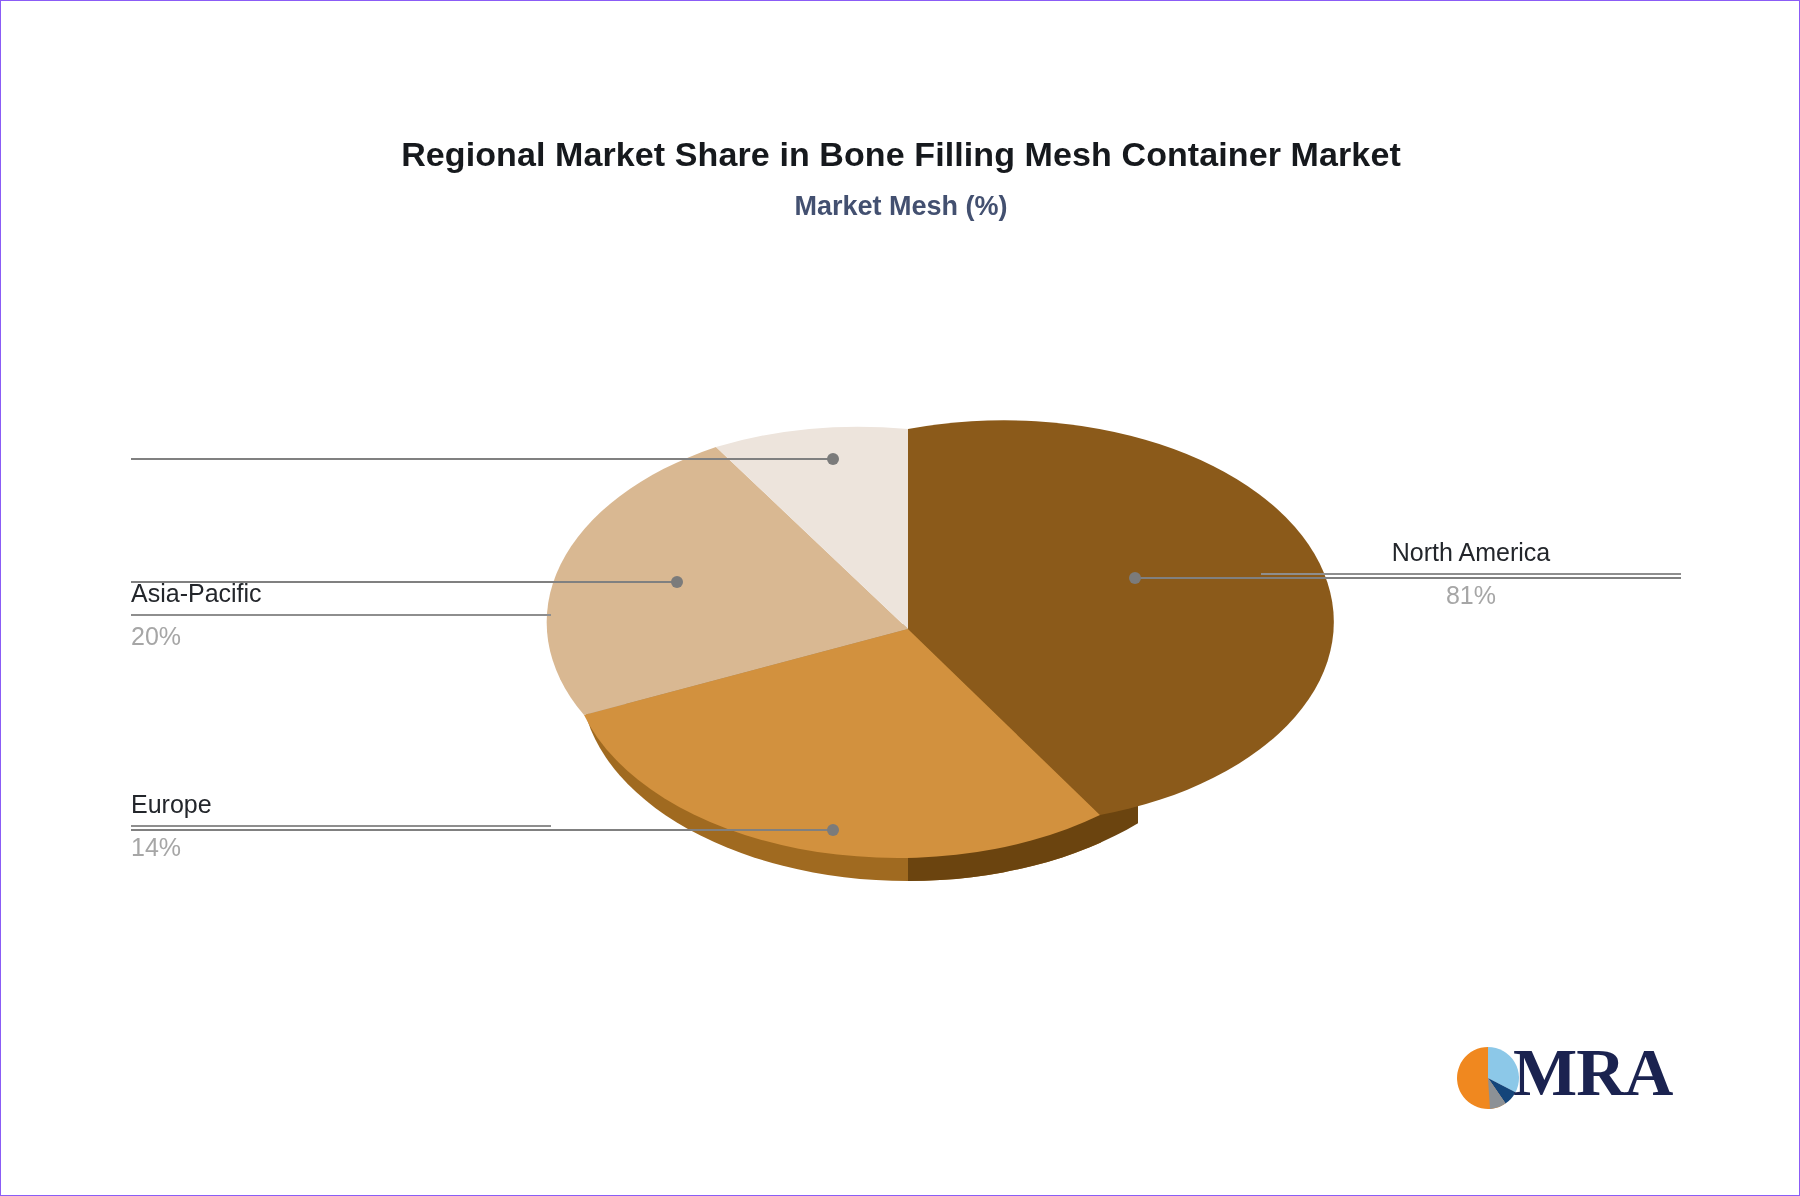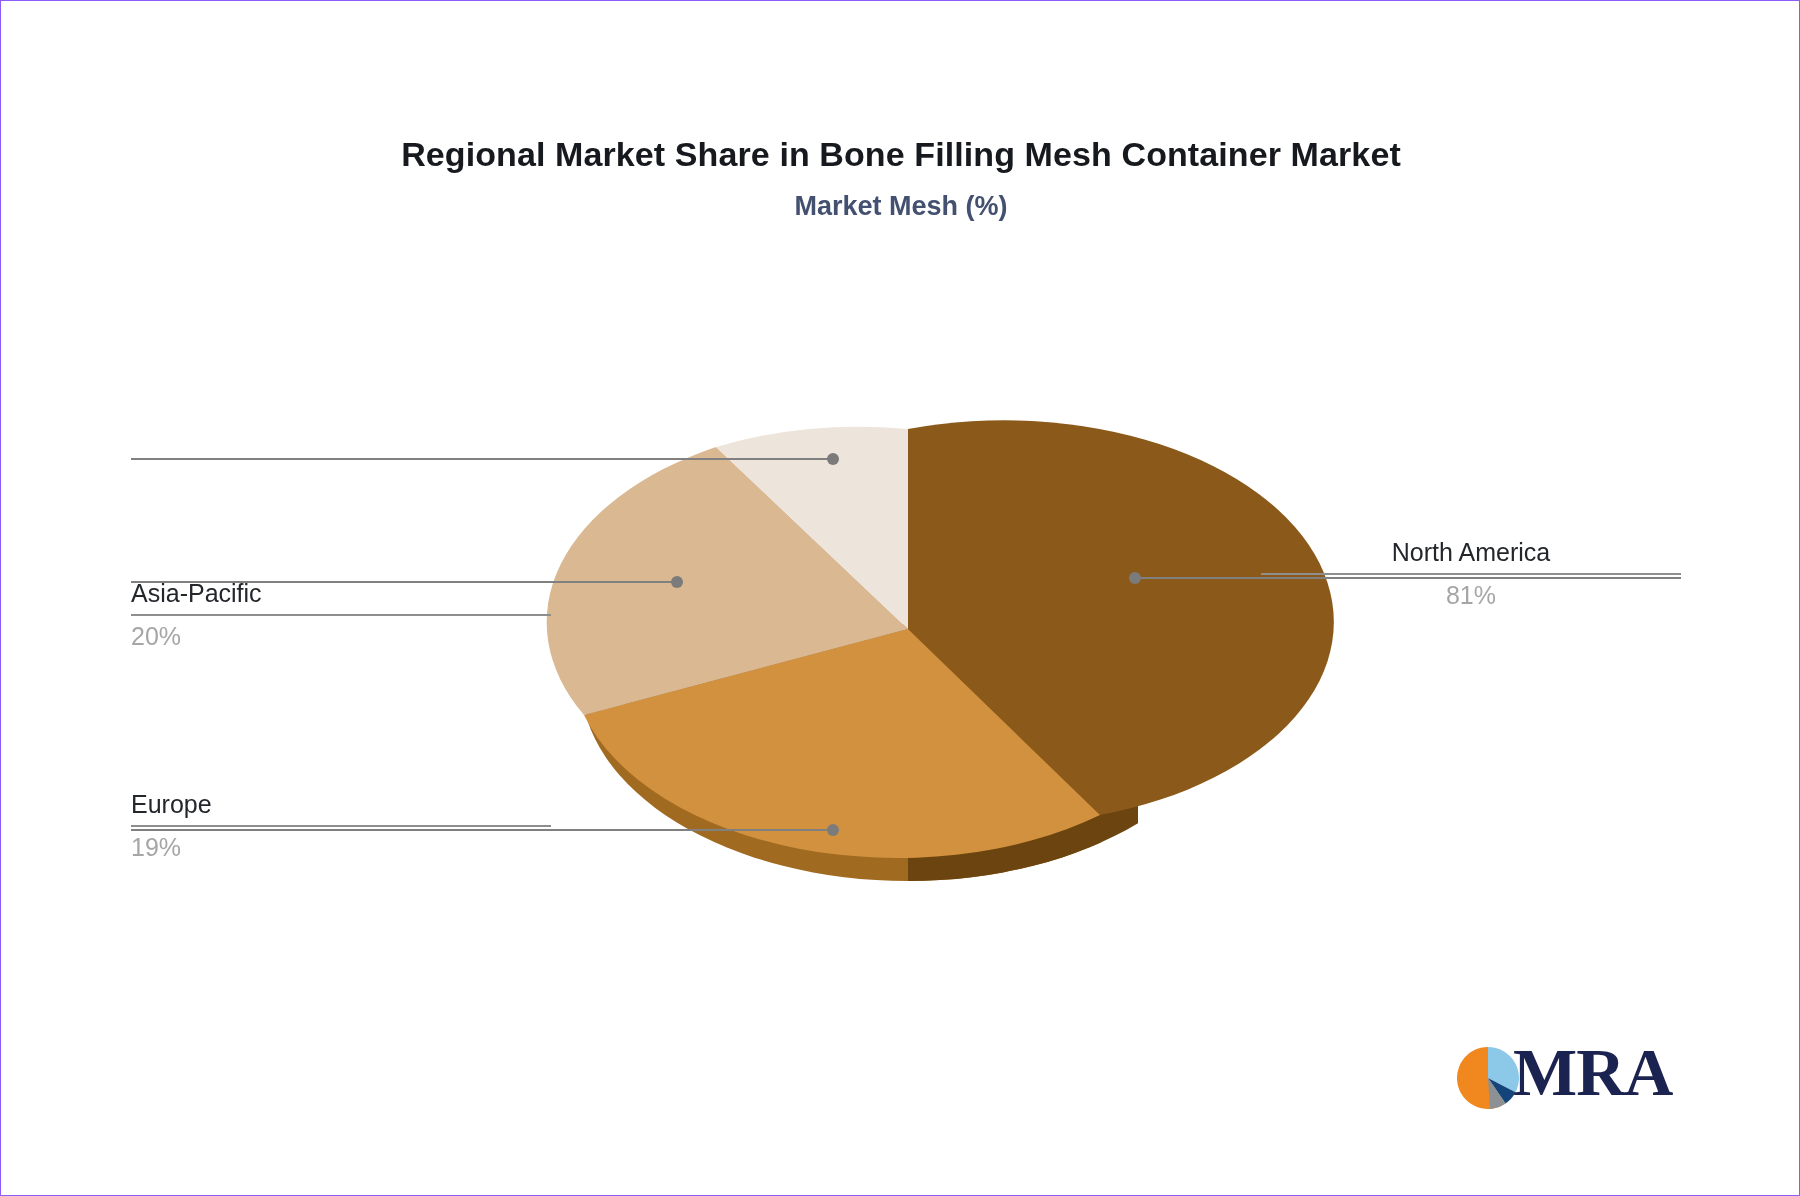--- a/index.html
+++ b/index.html
@@ -165,21 +165,21 @@
 
     <div class="callout left" style="left:130px; top:539px;margin-top:37px;">
       <div class="cl-name">Asia-Pacific</div>
       <div class="cl-rule"></div>
       <div class="cl-value">20%</div>
     </div>
 
     <div class="callout left" style="left:130px; top:787px;">
       <div class="cl-name">Europe</div>
       <div class="cl-rule"></div>
-      <div class="cl-value">19%</div>
+      <div class="cl-value">14%</div>
     </div>
 
     <div class="callout right" style="left:1260px; top:535px;">
       <div class="cl-name">North America</div>
       <div class="cl-rule"></div>
       <div class="cl-value">81%</div>
     </div>
   </div>
 
   <div class="logo">

